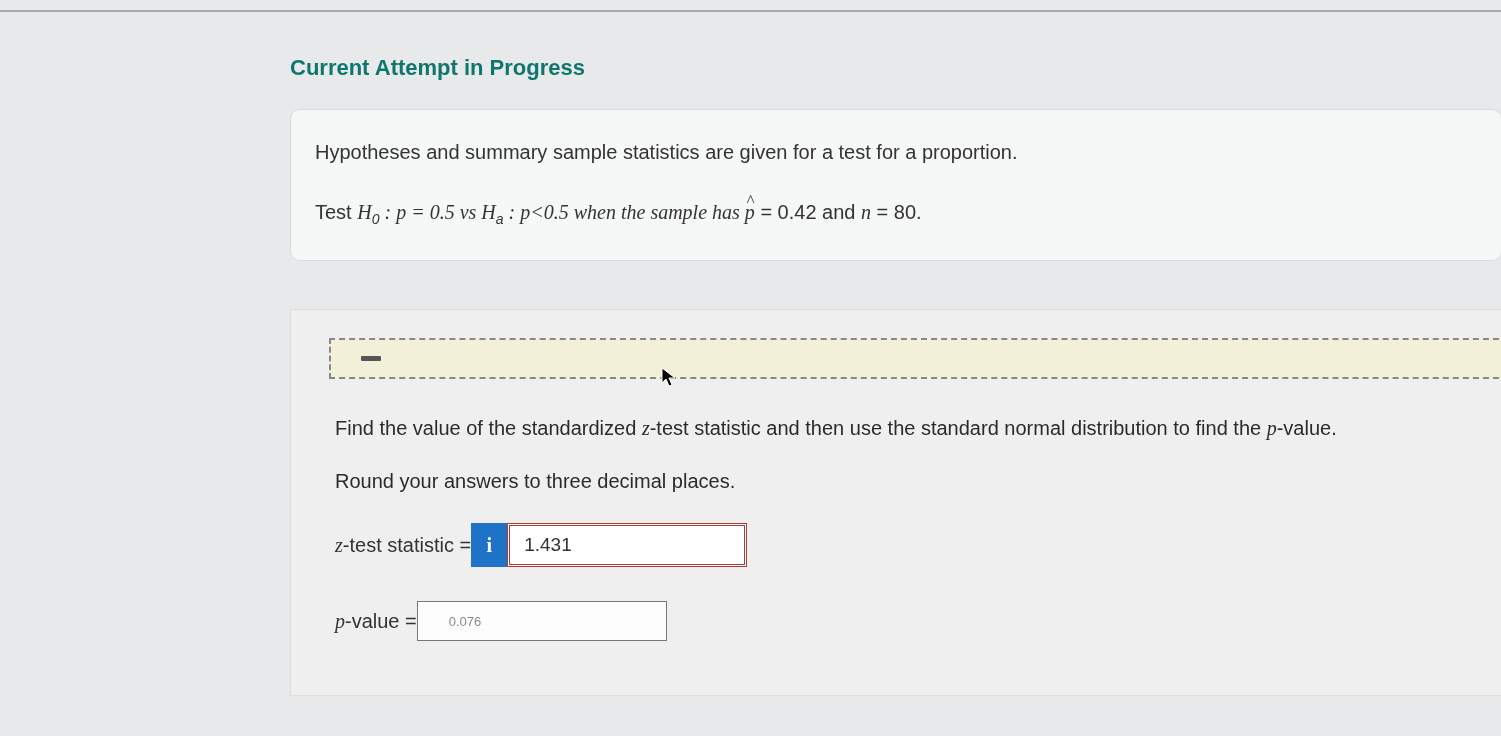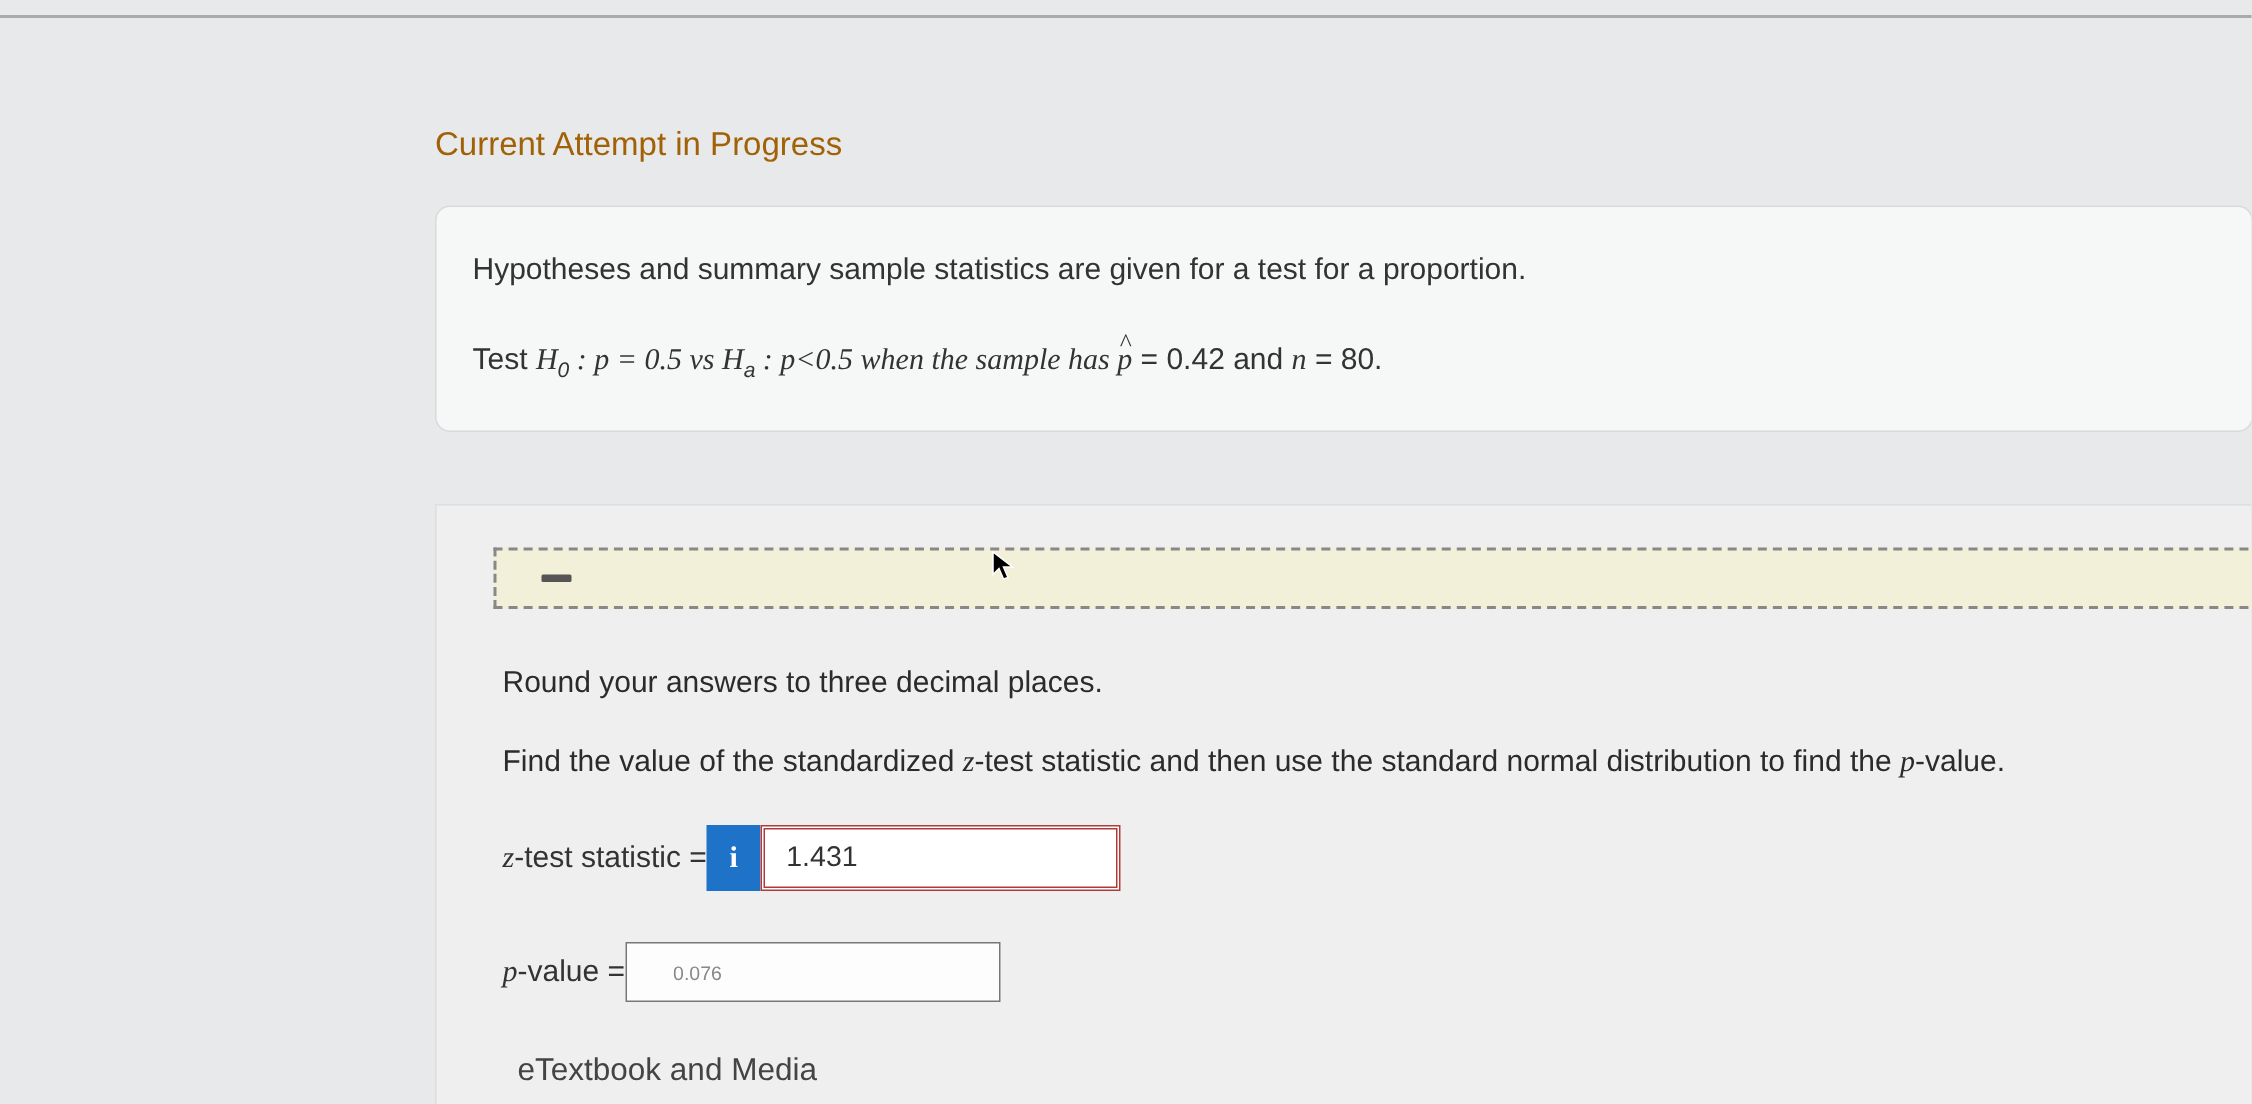--- a/index.html
+++ b/index.html
@@ -18,24 +18,23 @@
   .hr-top {
     position: absolute;
     top: 10px;
     left: 0;
     right: 0;
     height: 2px;
     background: #aaa;
   }
   .section-title {
     font-size: 22px;
-    font-weight: 400;
-    color: #a16207;
+    font-weight: 700;
+    color: #0f766e;
     margin-bottom: 28px;
-    margin-top: 28px;
   }
   .problem-box {
     background: #f6f7f7;
     border: 1px solid #d8dadb;
     border-radius: 10px;
     padding: 26px 24px 30px 24px;
     margin-bottom: 48px;
     width: 1212px;
     font-size: 20px;
     color: #333;
@@ -154,41 +153,40 @@
       <span>Test </span><span class="ital">H</span><span class="sub">0</span><span class="ital"> : p = 0.5 vs </span><span class="ital">H</span><span class="sub">a</span><span class="ital"> : p&lt;0.5 when the sample has </span><span class="ital hat">p</span><span> = 0.42 and </span><span class="ital">n</span><span> = 80.</span>
     </div>
   </div>
 
   <div class="answer-area">
 
     <div class="feedback-banner">
       <div class="minus-icon"></div>
     </div>
 
-    <div class="instruction">Round your answers to three decimal places.</div>
-
     <div class="instruction">
       <span>Find the value of the standardized </span><span class="ital">z</span><span>-test statistic and then use the standard normal distribution to find the </span><span class="ital">p</span><span>-value.</span>
     </div>
+
+    <div class="instruction">Round your answers to three decimal places.</div>
 
     <div class="row">
       <span class="row-label">
         <span class="ital">z</span><span>-test statistic = </span>
       </span>
       <div class="info-badge">i</div>
       <input class="answer-input" type="text" value="1.431" style="">
     </div>
 
     <div class="row">
       <span class="row-label">
         <span class="ital">p</span><span>-value = </span>
       </span>
       <input class="pvalue-input" type="text" value="0.076" style="">
     </div>
 
-    <div class="etextbook">eTextbook and Media</div>
 
   </div>
 </div>
 
 <svg class="cursor" width="18" height="22" viewBox="0 0 18 22">
   <path d="M1 1 L1 16 L5 12 L8 19 L11 18 L8 11 L14 11 Z" fill="#000" stroke="#fff" stroke-width="1"></path>
 </svg>
 
 </body></html>

